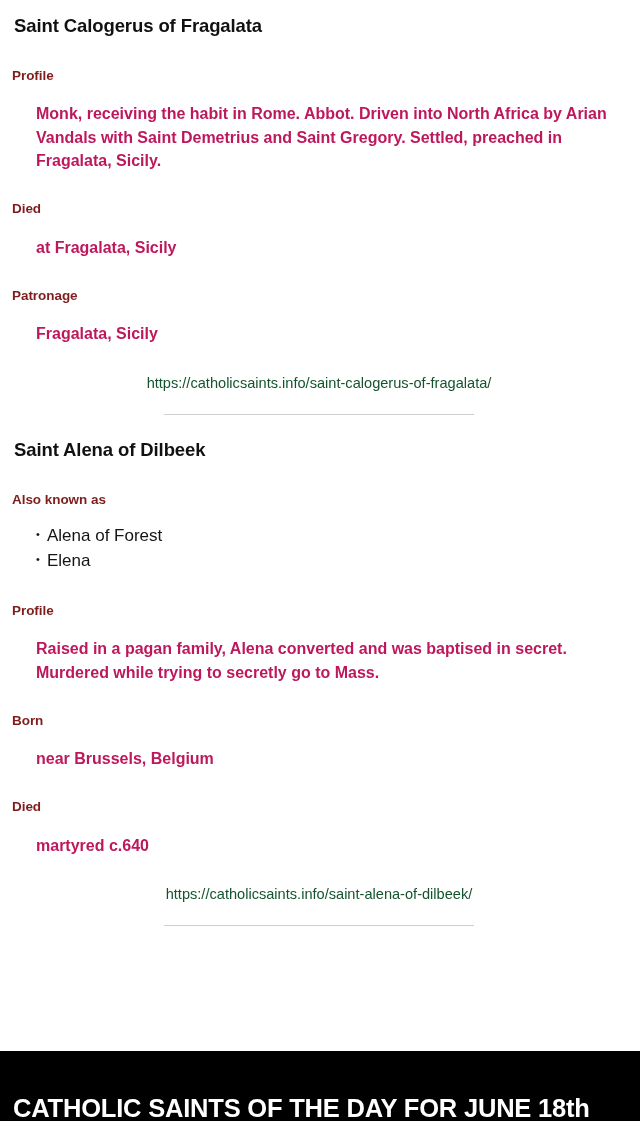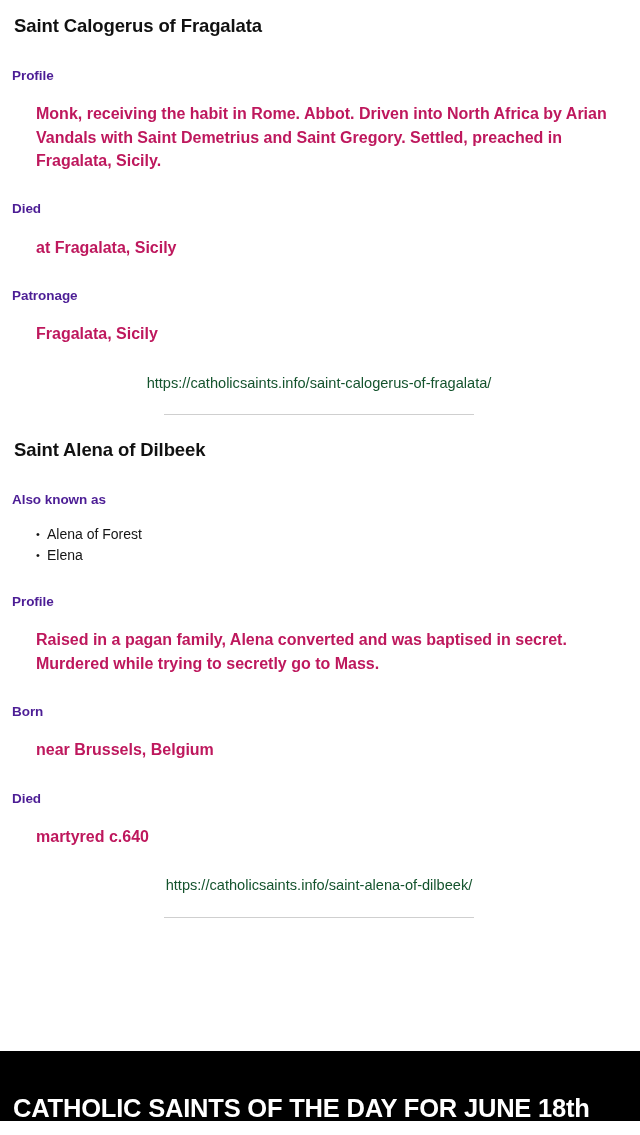--- a/index.html
+++ b/index.html
@@ -35,21 +35,21 @@
     line-height: 1.2;
     color: #111111;
     letter-spacing: -0.1px;
     margin: 2px;
     padding-top: 13px;
   }
 
   .section-label {
     font-size: 13.5px;
     font-weight: bold;
-    color: #4c1d95;
+    color: #7f1d1d;
     margin: 0;
     padding-top: 29px;
     line-height: 1.2;
     letter-spacing: -0.05px;
   }
 
   .section-body {
     font-size: 16px;
     font-weight: bold;
     color: #be185d;
@@ -58,21 +58,21 @@
     padding: 18px 0 0 24px;
     max-width: 590px;
   }
 
   .alias-list {
     list-style: none;
     margin: 0;
     padding: 16px 0 0 24px;
   }
   .alias-list li {
-    font-size: 14px;
+    font-size: 17px;
     line-height: 1.46;
     color: #141414;
     position: relative;
     padding-left: 11px;
   }
   .alias-list li::before {
     content: "\2022";
     position: absolute;
     left: 0;
     top: 0;

